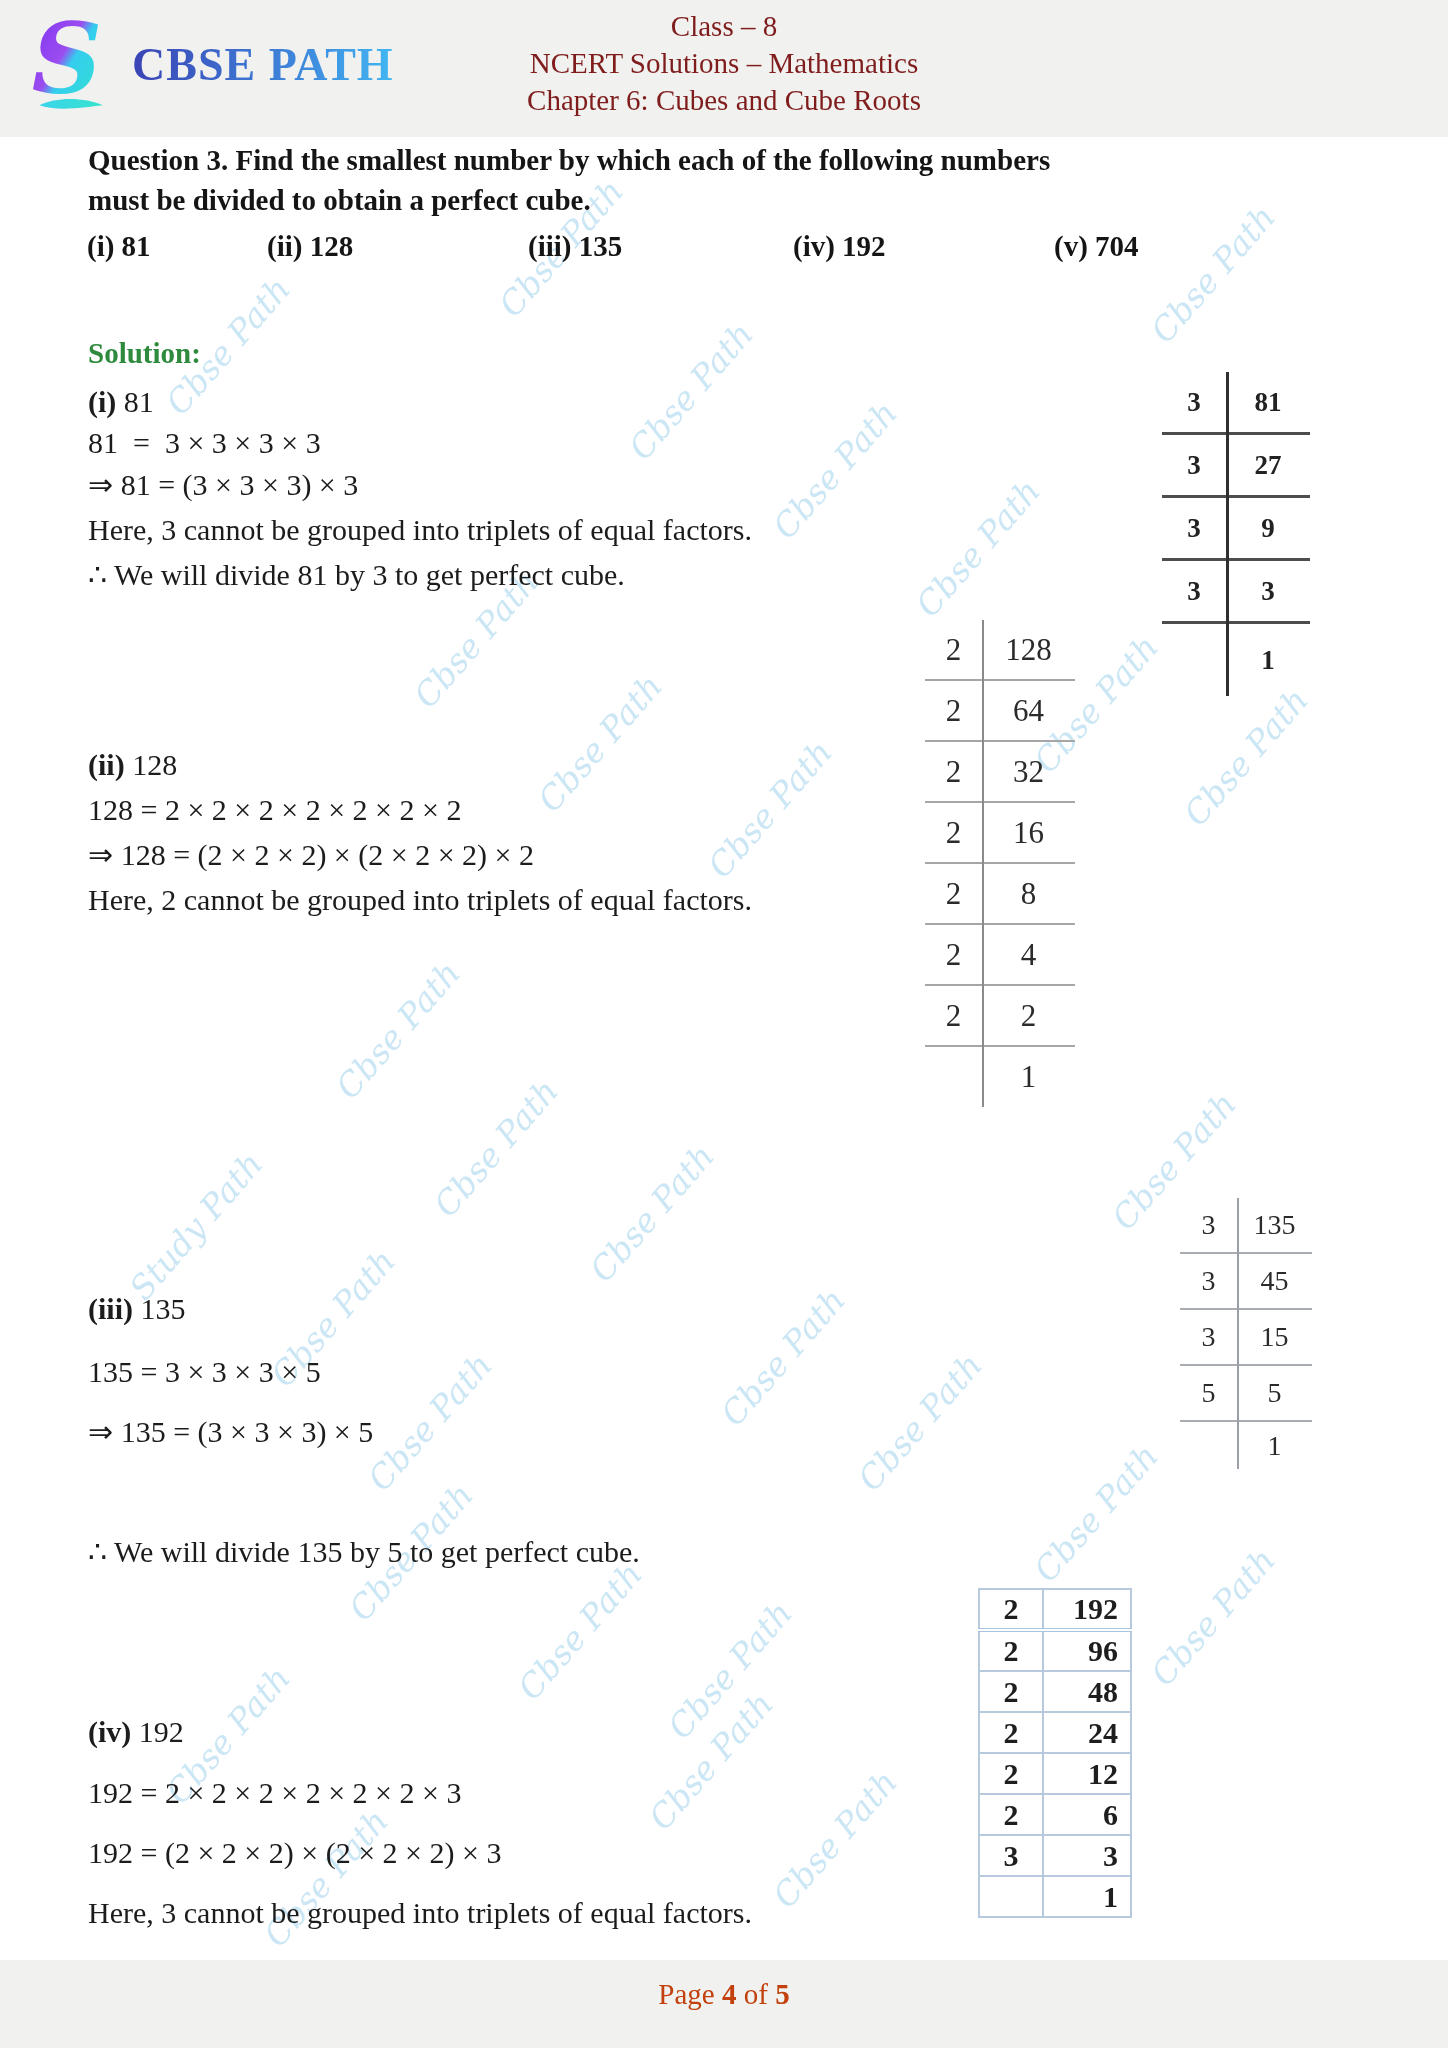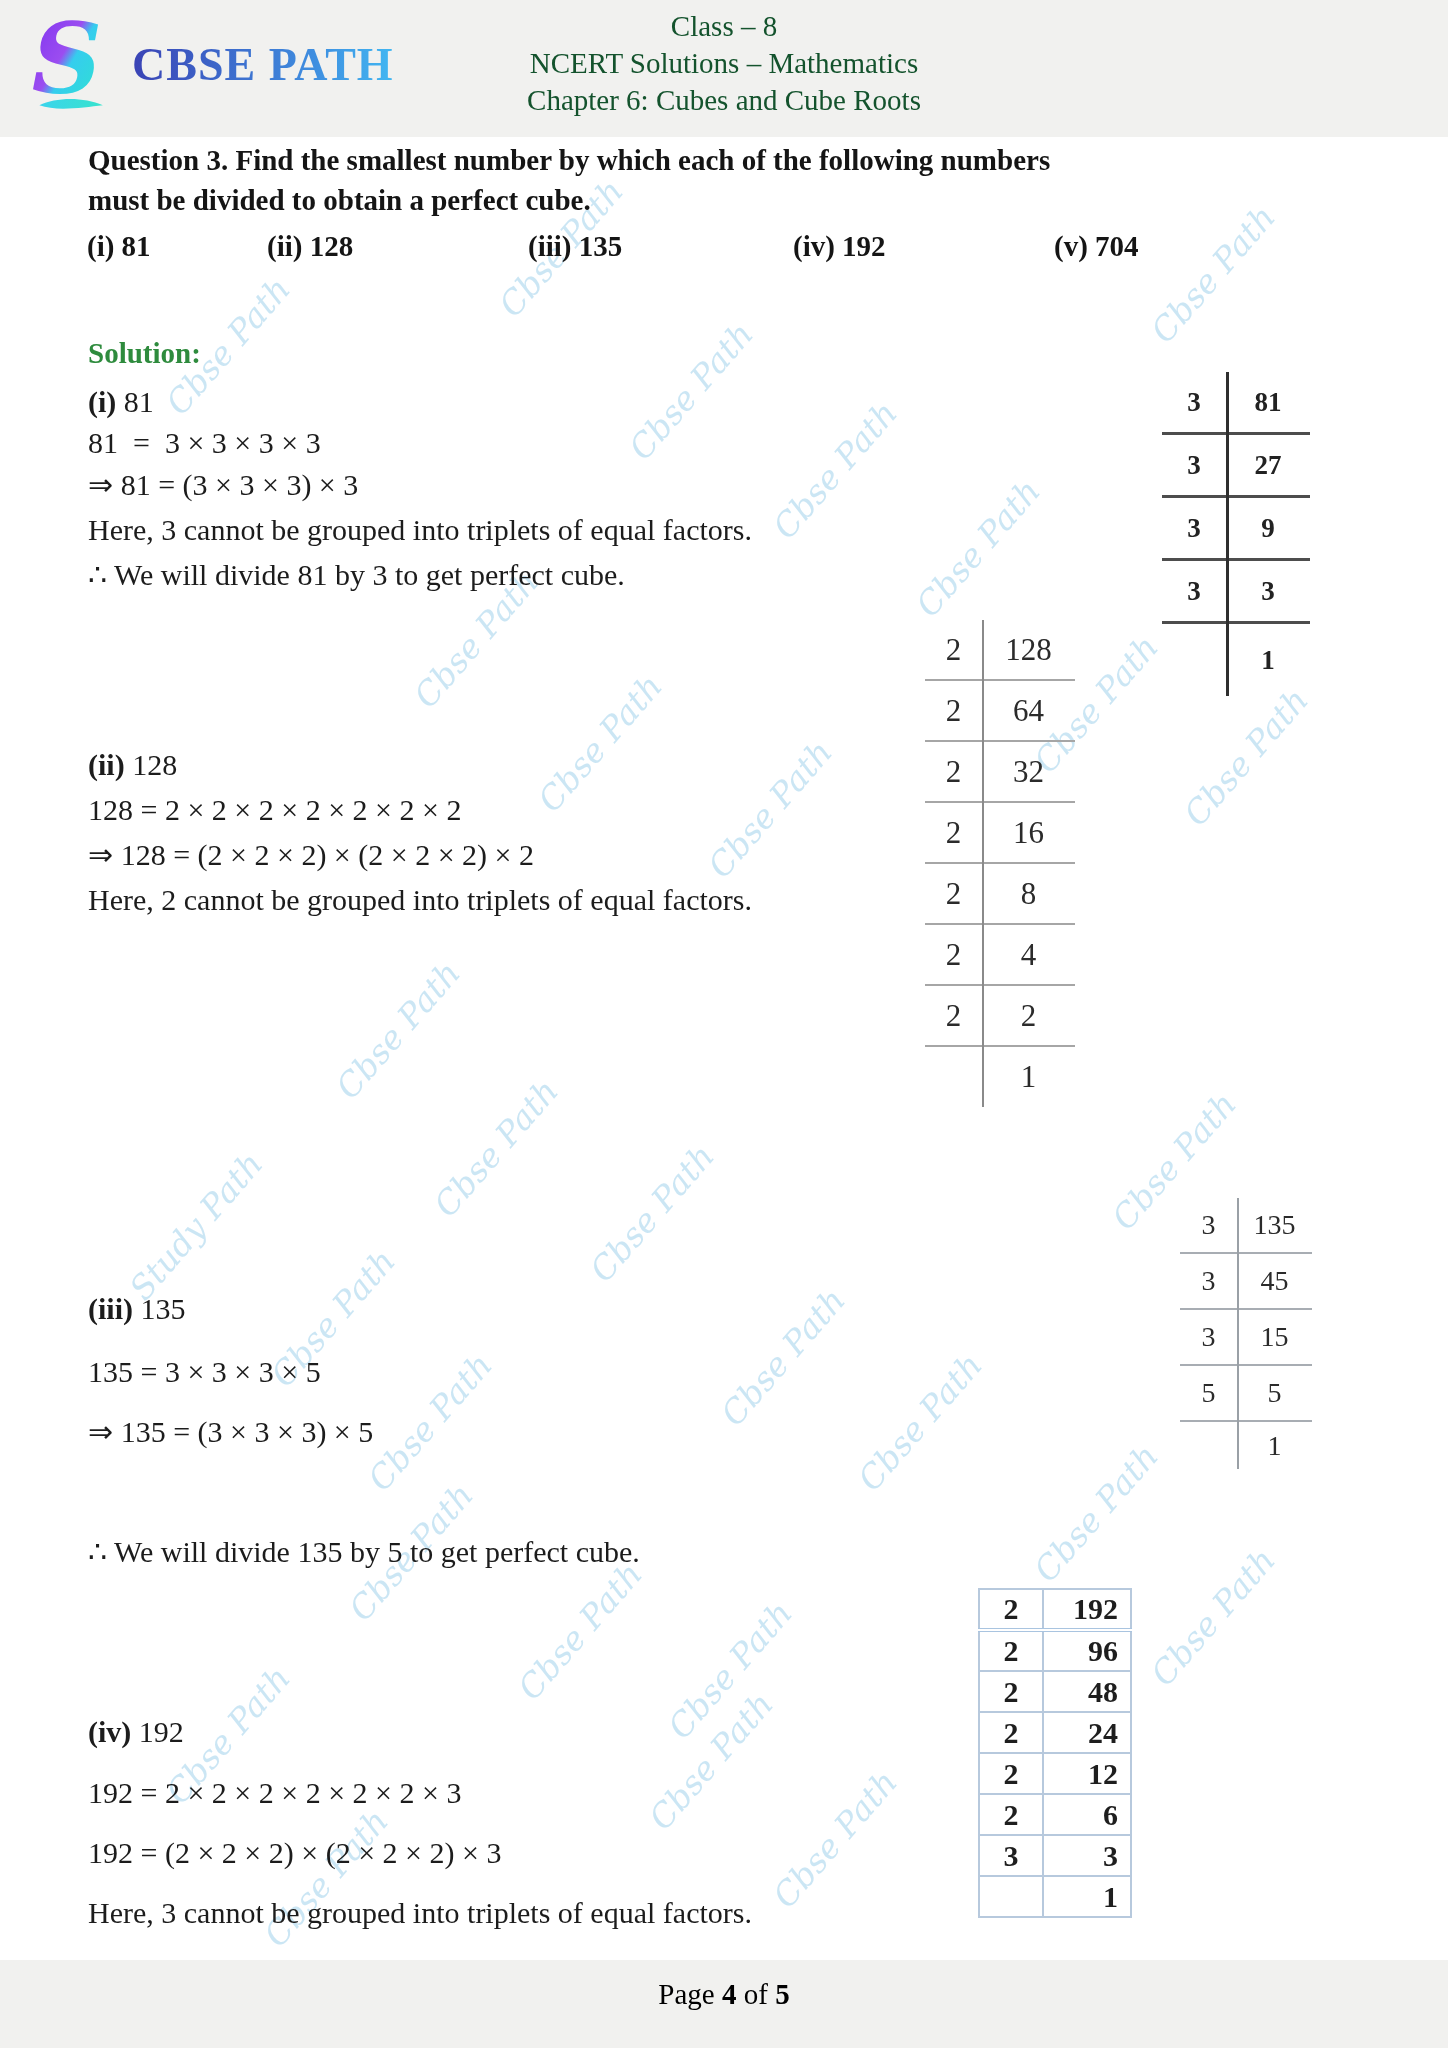--- a/index.html
+++ b/index.html
@@ -16,25 +16,25 @@
   .footer-band { top:1960px; height:88px; }
 
   .logo-wrap { position:absolute; left:14px; top:8px; width:110px; height:110px; }
   .brand {
     position:absolute; left:132px; top:38px;
     font-size:46px; font-weight:bold; letter-spacing:1px;
     background:linear-gradient(90deg,#3a43b5 0%,#3f8fe0 70%,#41b7f2 100%);
     -webkit-background-clip:text; background-clip:text; color:transparent;
   }
   .head-center { position:absolute; left:374px; top:8px; width:700px; text-align:center; }
-  .head-line { font-size:29px; line-height:37px; color:#14532d; }
+  .head-line { font-size:29px; line-height:37px; color:#7f1d1d; }
 
   .footer-text {
     position:absolute; top:1978px; left:0; width:1448px; text-align:center;
-    font-size:29px; color:#000000;
+    font-size:29px; color:#c2410c;
   }
   .footer-text b { font-weight:bold; }
 
   
   .wm-layer { position:absolute; inset:0; pointer-events:none; }
   .wm {
     position:absolute; font-family:"DejaVu Serif", serif; font-style:italic;
     font-size:33px; color:#bfe0f2; white-space:nowrap;
     transform:translate(-50%,-50%) rotate(-49deg); opacity:.8;
   }

